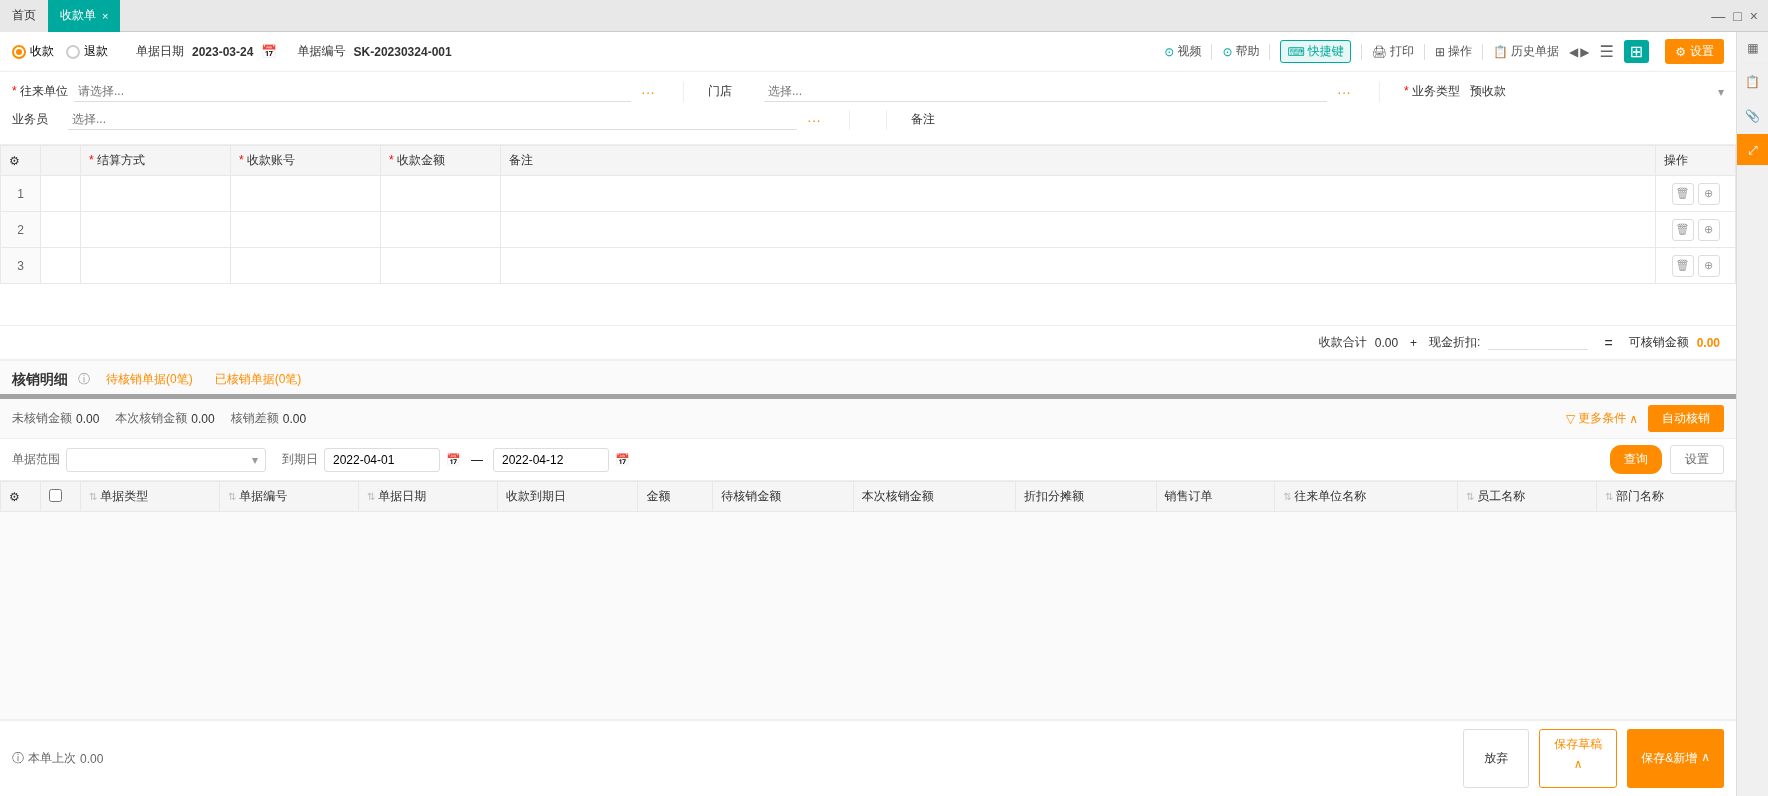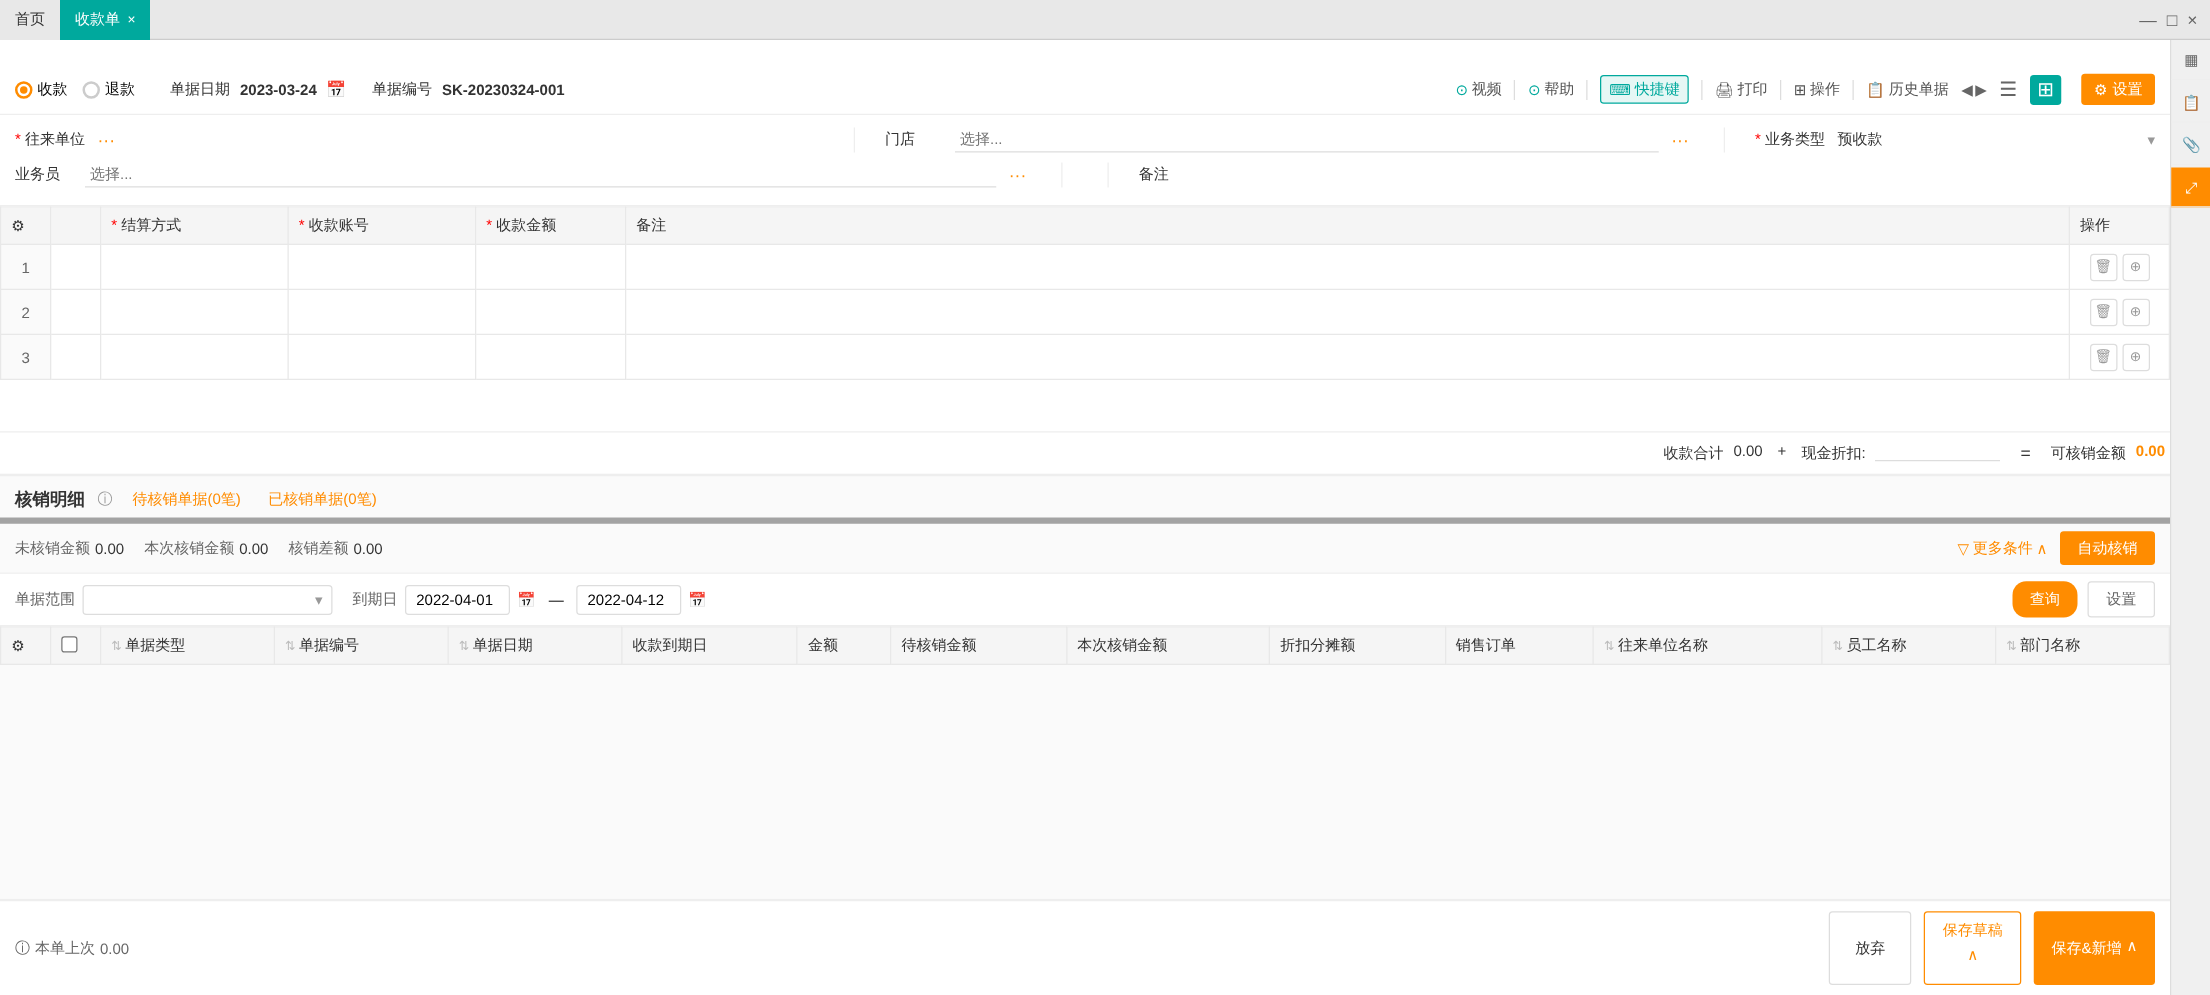--- a/index.html
+++ b/index.html
@@ -11,21 +11,21 @@
     .tab-item.home { background: #e8e8e8; color: #333; }
     .tab-item.active { background: #00a99d; color: white; }
     .tab-close { margin-left: 6px; cursor: pointer; font-size: 11px; }
     .tab-bar-right { margin-left: auto; display: flex; align-items: center; gap: 8px; padding-right: 10px; color: #666; }
     .tab-bar-right span { cursor: pointer; font-size: 14px; }
 
     
     .main-content { background: white; height: calc(796px - 32px); display: flex; flex-direction: column; overflow: hidden; }
 
     
-    .top-toolbar { display: flex; align-items: center; padding: 6px 12px; border-bottom: 1px solid #eee; gap: 16px; min-height: 40px; margin-top: 20px; }
+    .top-toolbar { display: flex; align-items: center; padding: 6px 12px; border-bottom: 1px solid #eee; gap: 16px; min-height: 40px; }
     .radio-group { display: flex; align-items: center; gap: 12px; }
     .radio-item { display: flex; align-items: center; gap: 4px; cursor: pointer; }
     .radio-dot { width: 14px; height: 14px; border-radius: 50%; border: 2px solid #ccc; display: flex; align-items: center; justify-content: center; }
     .radio-dot.active { border-color: #ff8c00; }
     .radio-dot.active::after { content: ''; width: 6px; height: 6px; border-radius: 50%; background: #ff8c00; }
     .doc-info { display: flex; align-items: center; gap: 8px; margin-left: 12px; }
     .doc-label { color: #333; }
     .doc-value { color: #333; font-weight: bold; }
     .doc-icon { color: #ff8c00; cursor: pointer; }
     .toolbar-right { margin-left: auto; display: flex; align-items: center; gap: 10px; }
@@ -54,41 +54,41 @@
     .col-settings { width: 40px; text-align: center; color: #666; }
     .col-action { width: 80px; text-align: center; }
     .action-icons { display: flex; gap: 4px; justify-content: center; }
     .action-icon { width: 22px; height: 22px; border: 1px solid #ddd; border-radius: 3px; display: flex; align-items: center; justify-content: center; cursor: pointer; color: #999; font-size: 11px; }
     .col-settlement { width: 150px; }
     .col-account { width: 150px; }
     .col-amount { width: 120px; }
     .col-remark { }
 
     
-    .summary-row { display: flex; align-items: flex-start; justify-content: flex-end; padding: 8px 4px; gap: 8px; border-top: 1px solid #eee; background: white; }
+    .summary-row { display: flex; align-items: center; justify-content: flex-end; padding: 8px 16px; gap: 8px; border-top: 1px solid #eee; background: white; }
     .summary-label { color: #333; }
     .summary-value { color: #333; }
     .summary-orange { color: #ff8c00; font-weight: bold; }
     .summary-input { border: none; border-bottom: 1px solid #ddd; width: 100px; text-align: right; outline: none; }
     .summary-eq { color: #333; font-size: 14px; }
 
     
     .writeoff-section { background: #fafafa; border-top: 2px solid #eee; padding: 0; flex-shrink: 0; }
     .writeoff-header { display: flex; align-items: center; gap: 10px; padding: 8px 12px 4px; border-bottom: 5px solid #a3a3a3; }
     .writeoff-title { font-size: 14px; font-weight: bold; color: #333; }
     .writeoff-info-icon { color: #999; cursor: pointer; }
     .writeoff-tab { color: #ff8c00; cursor: pointer; padding: 2px 6px; font-size: 12px; }
     .writeoff-stats { display: flex; align-items: center; gap: 16px; padding: 6px 12px; }
     .stat-item { display: flex; align-items: center; gap: 4px; }
     .stat-label { color: #666; }
     .stat-value { color: #333; }
     .writeoff-filter-row { display: flex; align-items: center; padding: 6px 12px; gap: 16px; }
     .filter-field { display: flex; align-items: center; gap: 6px; }
     .filter-label { color: #666; }
-    .filter-date { border: 1px solid #ddd; padding: 4px 8px; border-radius: 3px; width: 84px; }
+    .filter-date { border: 1px solid #ddd; padding: 4px 8px; border-radius: 3px; width: 116px; }
     .filter-select { border: 1px solid #ddd; padding: 4px 24px 4px 8px; border-radius: 3px; width: 200px; appearance: none; background: white; }
     .filter-select-wrap { position: relative; display: inline-block; }
     .filter-select-wrap::after { content: '▾'; position: absolute; right: 8px; top: 50%; transform: translateY(-50%); color: #999; pointer-events: none; }
     .filter-more-btn { color: #ff8c00; cursor: pointer; display: flex; align-items: center; gap: 3px; }
     .query-btn { background: #ff8c00; color: white; border: none; border-radius: 11px; padding: 5px 14px; cursor: pointer; }
     .settings-btn2 { background: white; color: #666; border: 1px solid #ddd; border-radius: 3px; padding: 5px 14px; cursor: pointer; }
     .auto-writeoff-btn { background: #ff8c00; color: white; border: none; border-radius: 3px; padding: 5px 14px; cursor: pointer; }
 
     
     .bottom-table { width: 100%; border-collapse: collapse; }
@@ -194,20 +194,21 @@
     <button class="settings-btn">
       <span>⚙</span>
       <span>设置</span>
     </button>
   </div>
 
   <div class="form-section">
     <div class="form-row">
       <div class="form-field">
         <span class="field-label required">往来单位</span>
+        <input type="text" class="field-input" placeholder="请选择..." style="">
         <span class="field-more">···</span>
       </div>
       <div class="field-separator"></div>
       <div class="form-field">
         <span class="field-label">门店</span>
         <input type="text" class="field-input" placeholder="选择..." style="">
         <span class="field-more">···</span>
       </div>
       <div class="field-separator"></div>
       <div class="form-field" style="max-width:320px;">

